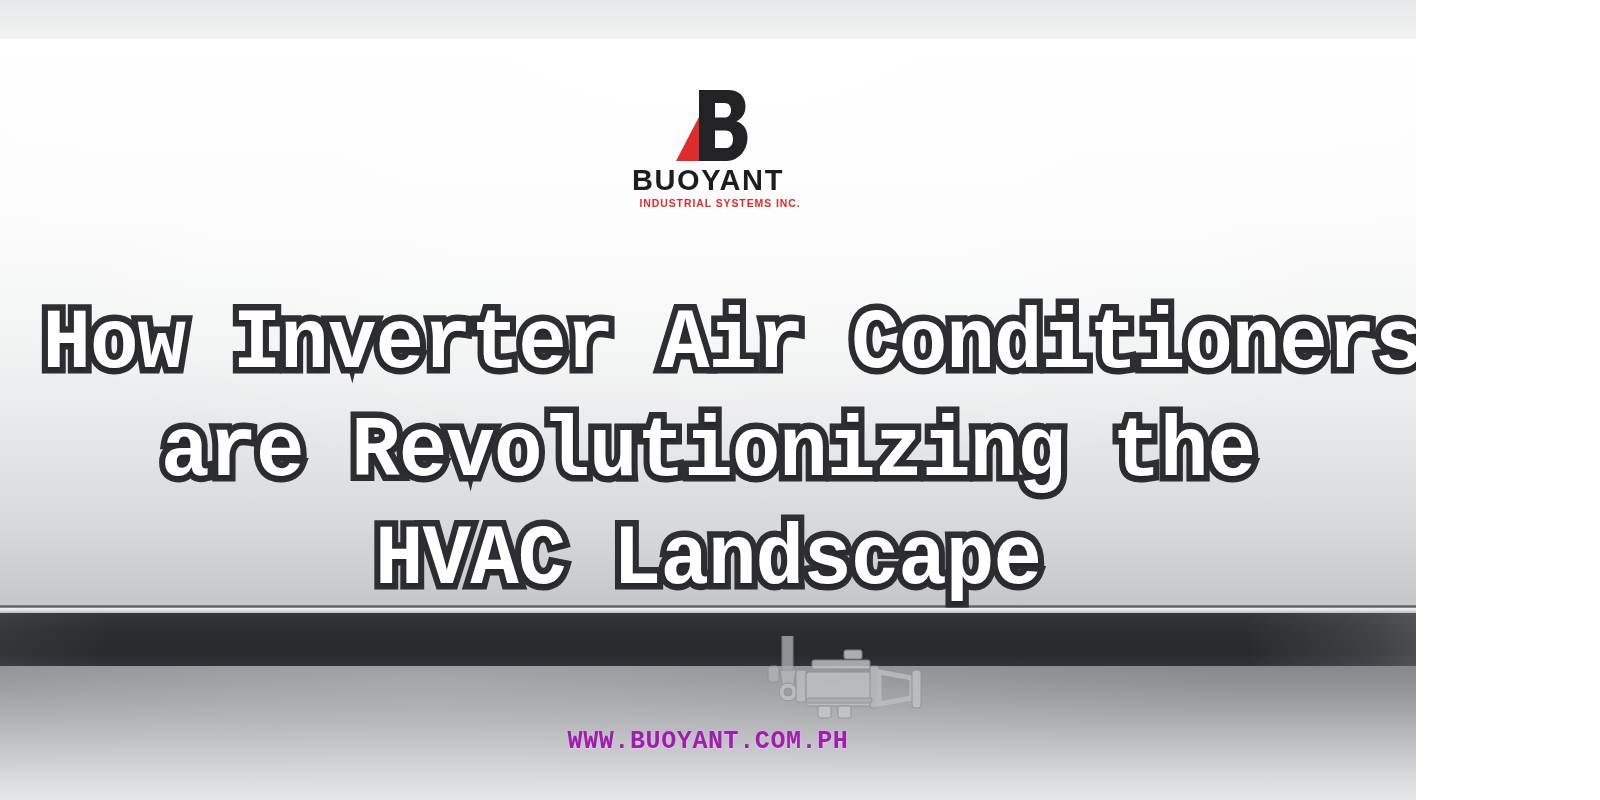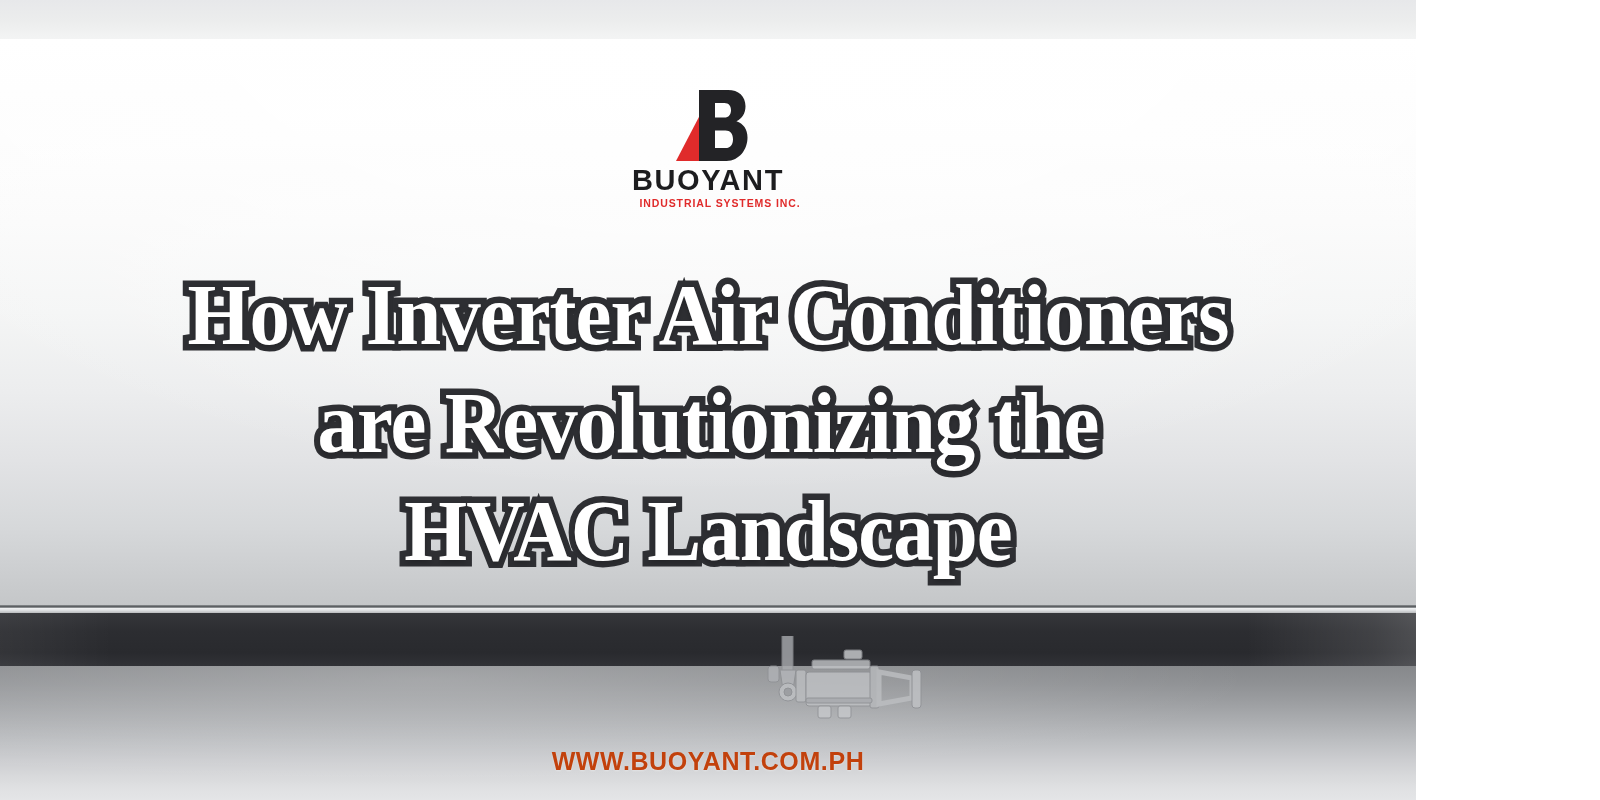--- a/index.html
+++ b/index.html
@@ -99,43 +99,43 @@
     font-weight:700;
     font-size:10.5px;
     letter-spacing:.9px;
     color:#e02b2b;
     line-height:1;
     margin-left:24px;
   }
 
   
   #headline{
-    position:absolute;left:0;right:0;top:203px;
+    position:absolute;left:0;right:0;top:232px;
     text-align:center;
-    font-family:Liberation Serif, serif;
+    font-family:Liberation Mono, monospace;
     font-weight:700;
     font-size:86px;
     line-height:108px;
     letter-spacing:-1px;
     color:#ffffff;
     -webkit-text-stroke:13px #2e2f33;
     paint-order:stroke fill;
     text-shadow:0 3px 5px rgba(0,0,0,.22);
   }
   #headline .hl-line{display:block;white-space:nowrap;transform:scaleX(.94);}
 
   
   #footer-url{
-    position:absolute;left:0;right:0;top:747px;
+    position:absolute;left:0;right:0;top:727px;
     text-align:center;
-    font-family:Liberation Sans, sans-serif;
+    font-family:Liberation Mono, monospace;
     font-weight:700;
     font-size:25px;
     letter-spacing:.6px;
-    color:#c2410c;
+    color:#a21caf;
     text-shadow:0 1px 2px rgba(255,255,255,.35);
   }
 </style>
 </head>
 <body>
 
 <div id="banner">
 
   <div class="bg-layer" id="bg-top-strip"></div>
   <div class="bg-layer" id="bg-unit-face"></div>

